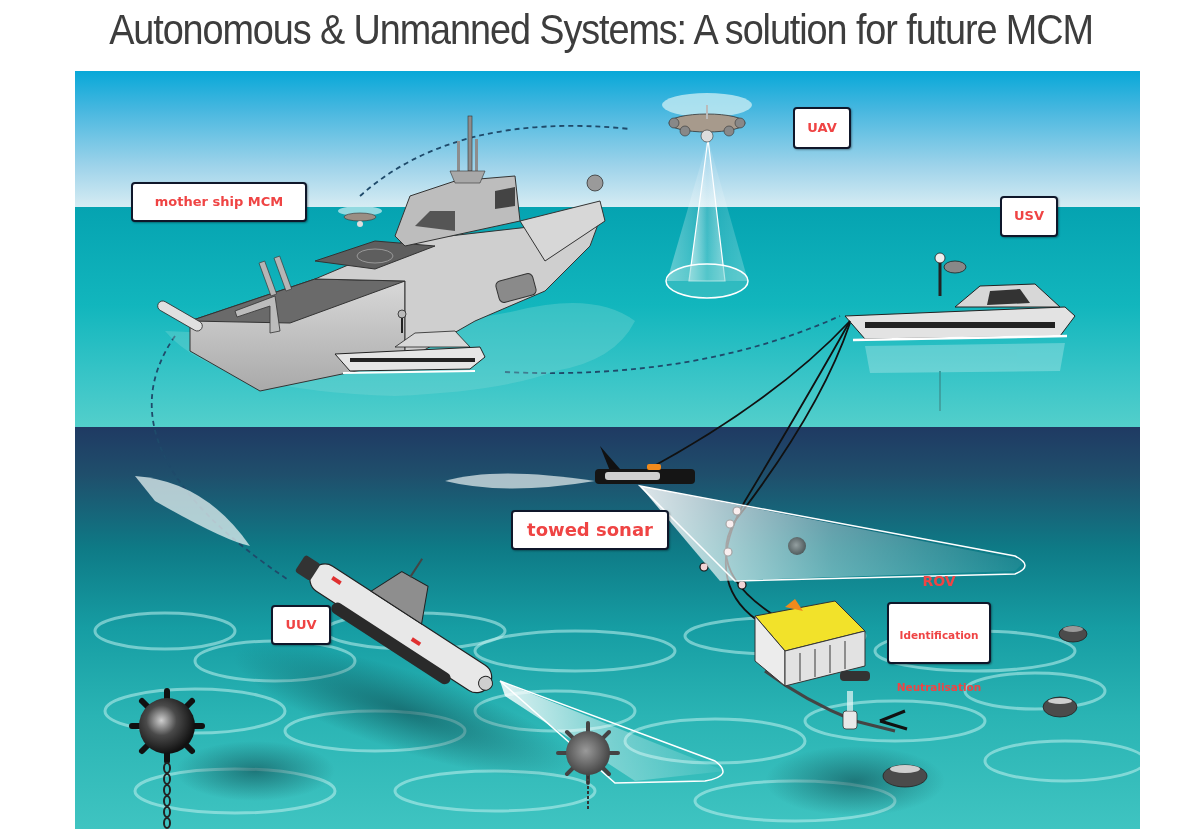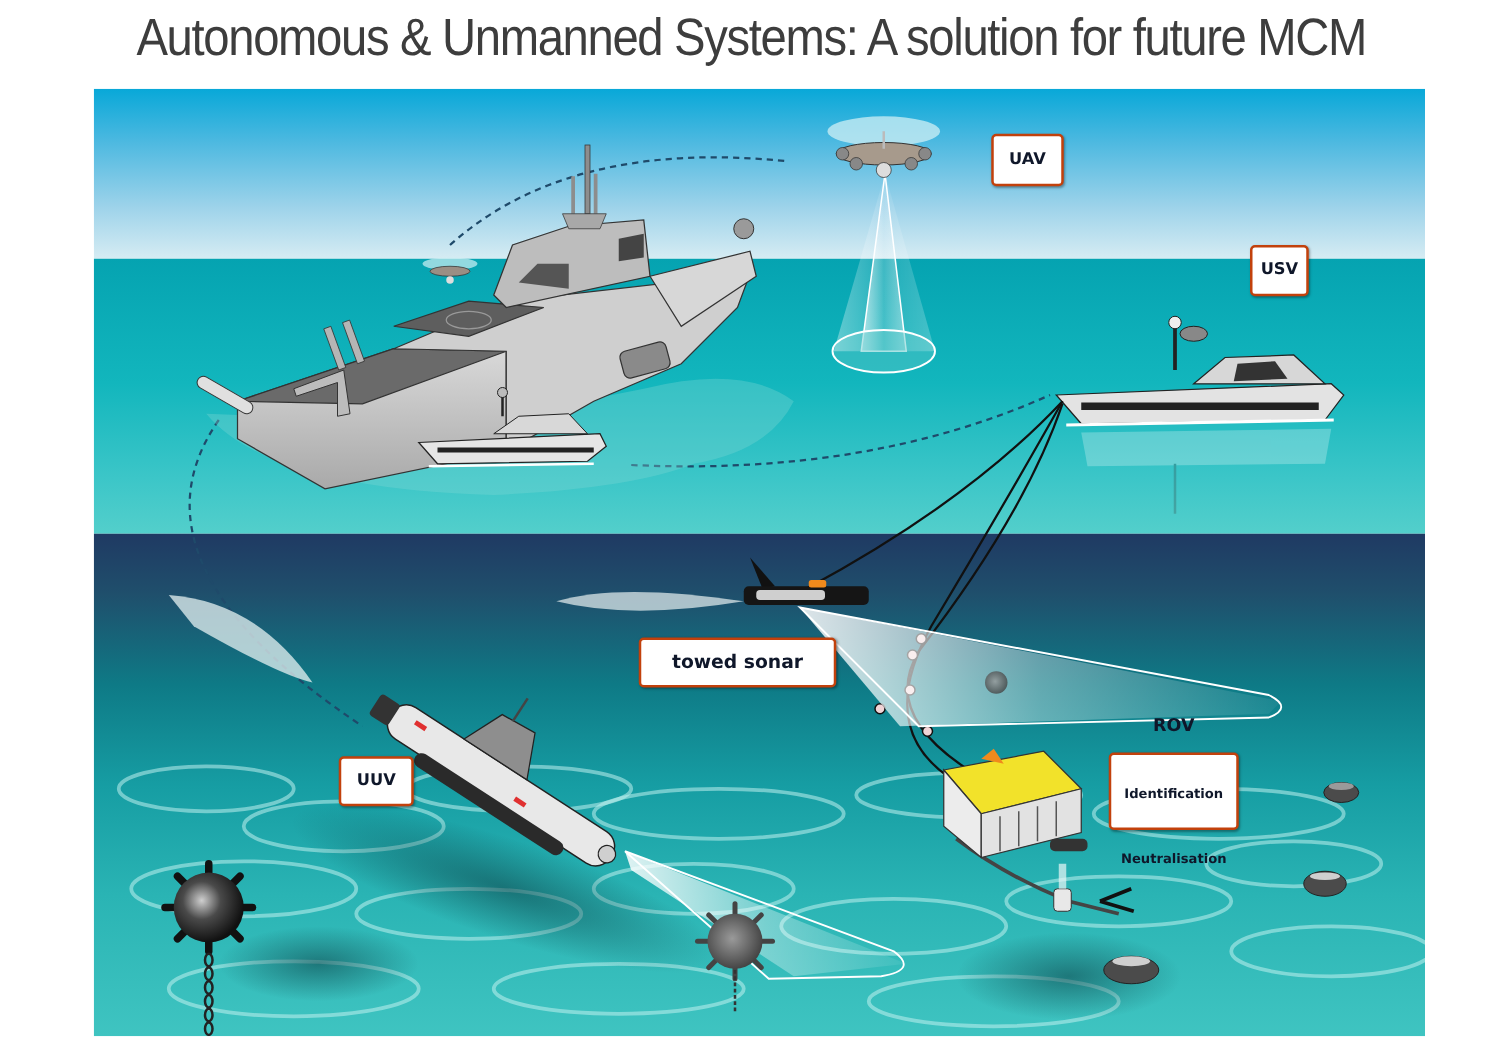--- a/index.html
+++ b/index.html
@@ -22,30 +22,30 @@
     .sea-surface {
       position: absolute; left: 0; top: 136px; width: 100%; height: 220px;
       background: linear-gradient(to bottom, #05a3b1 0%, #12b6bd 45%, #3cc6c8 80%, #53cfcb 100%);
     }
     .underwater {
       position: absolute; left: 0; top: 356px; width: 100%; height: 402px;
       background: linear-gradient(to bottom, #1f3a63 0%, #1f4f6c 12%, #0e7a86 30%, #169da3 50%, #2ab4b4 72%, #3fc4c1 100%);
     }
     svg.scene { position: absolute; left: 0; top: 0; }
     .label {
-      position: absolute; background: #ffffff; border: 2px solid #c2410c;
+      position: absolute; background: #ffffff; border: 2px solid #0f172a;
       border-radius: 4px; box-sizing: border-box; display: flex; flex-direction: column;
       align-items: center; justify-content: center; font-family: "DejaVu Sans", sans-serif;
-      font-weight: bold; color: #0f172a; box-shadow: 1px 1px 2px rgba(0,0,0,0.35);
+      font-weight: bold; color: #ef4444; box-shadow: 1px 1px 2px rgba(0,0,0,0.35);
     }
     .label span { display: block; line-height: 1.15; }
     .lbl-ship { left: 56px; top: 111px; width: 176px; height: 40px; font-size: 13px; }
     .lbl-uav { left: 718px; top: 36px; width: 58px; height: 42px; font-size: 13px; }
-    .lbl-usv { left: 925px; top: 125px; width: 47px; height: 41px; font-size: 13px; }
-    .lbl-sonar { left: 436px; top: 439px; width: 158px; height: 40px; font-size: 15px; }
+    .lbl-usv { left: 925px; top: 125px; width: 58px; height: 41px; font-size: 13px; }
+    .lbl-sonar { left: 436px; top: 439px; width: 158px; height: 40px; font-size: 18px; }
     .lbl-uuv { left: 196px; top: 534px; width: 60px; height: 40px; font-size: 13px; text-align: right; }
     .lbl-rov { left: 812px; top: 531px; width: 104px; height: 62px; font-size: 14px; }
     .lbl-rov .sub { font-size: 10.5px; margin-top: 40px; }
   </style>
 </head>
 <body>
 
 <div class="title">Autonomous &amp; Unmanned Systems: A solution for future MCM</div>
 
 <div class="panel">
@@ -284,20 +284,23 @@
     <g>
       <ellipse cx="998" cy="563" rx="14" ry="8" fill="#4b4b4b" stroke="#222" stroke-width="0.8"></ellipse>
       <ellipse cx="998" cy="558" rx="10" ry="3" fill="#9a9a9a"></ellipse>
       <ellipse cx="985" cy="636" rx="17" ry="10" fill="#4b4b4b" stroke="#222" stroke-width="0.8"></ellipse>
       <ellipse cx="985" cy="630" rx="12" ry="3" fill="#cfcfcf"></ellipse>
       <ellipse cx="830" cy="705" rx="22" ry="11" fill="#4b4b4b" stroke="#222" stroke-width="0.8"></ellipse>
       <ellipse cx="830" cy="698" rx="15" ry="4" fill="#cfcfcf"></ellipse>
     </g>
   </svg>
 
+  <div class="label lbl-ship">
+    <span>mother ship MCM</span>
+  </div>
   <div class="label lbl-uav">
     <span>UAV</span>
   </div>
   <div class="label lbl-usv">
     <span>USV</span>
   </div>
   <div class="label lbl-sonar">
     <span>towed sonar</span>
   </div>
   <div class="label lbl-uuv">

